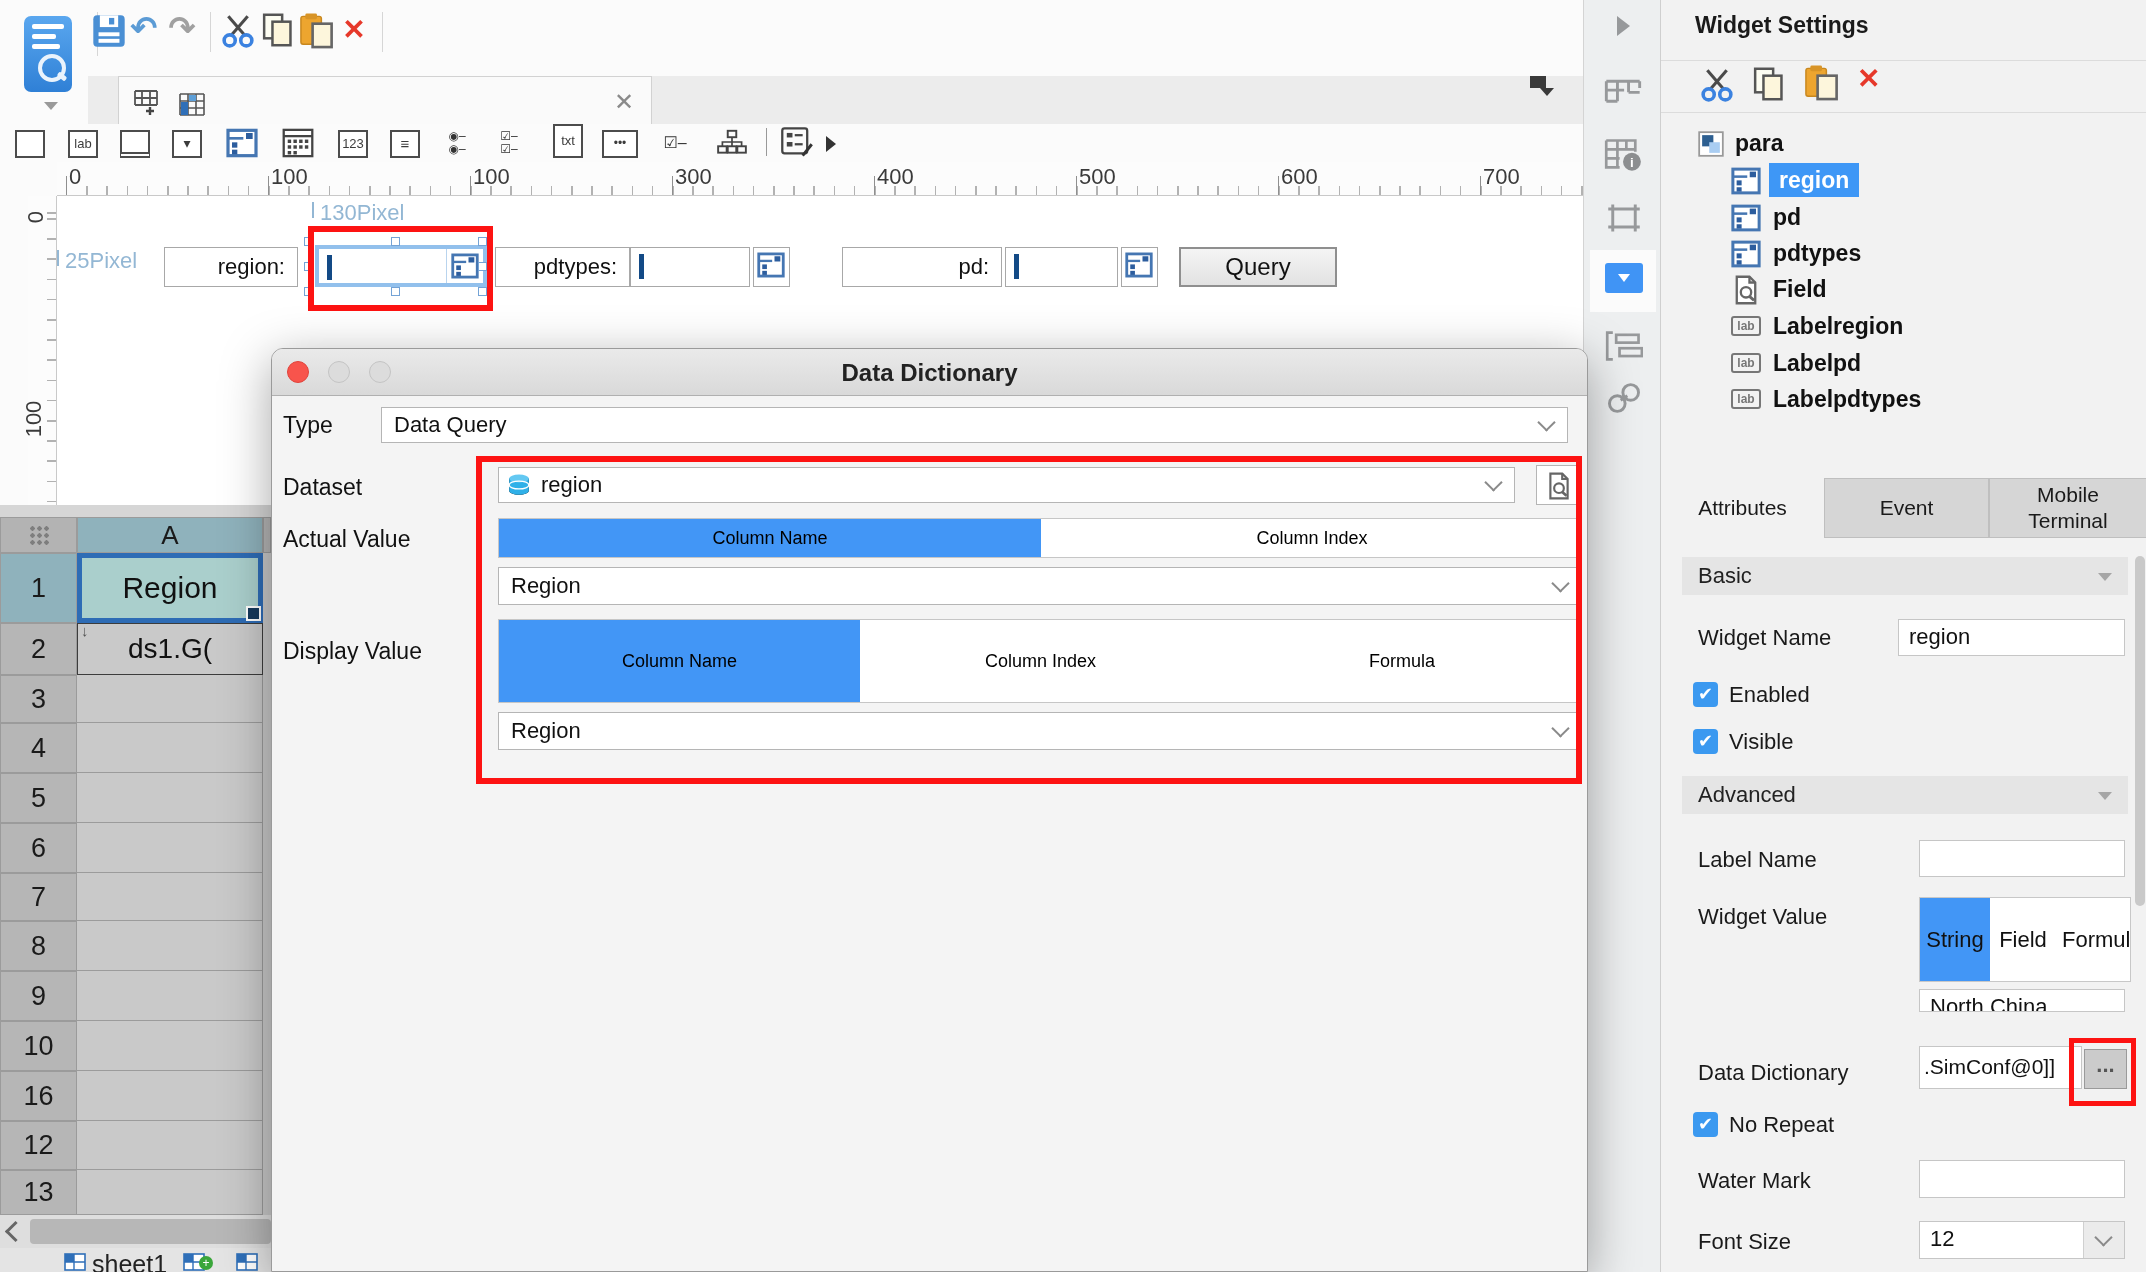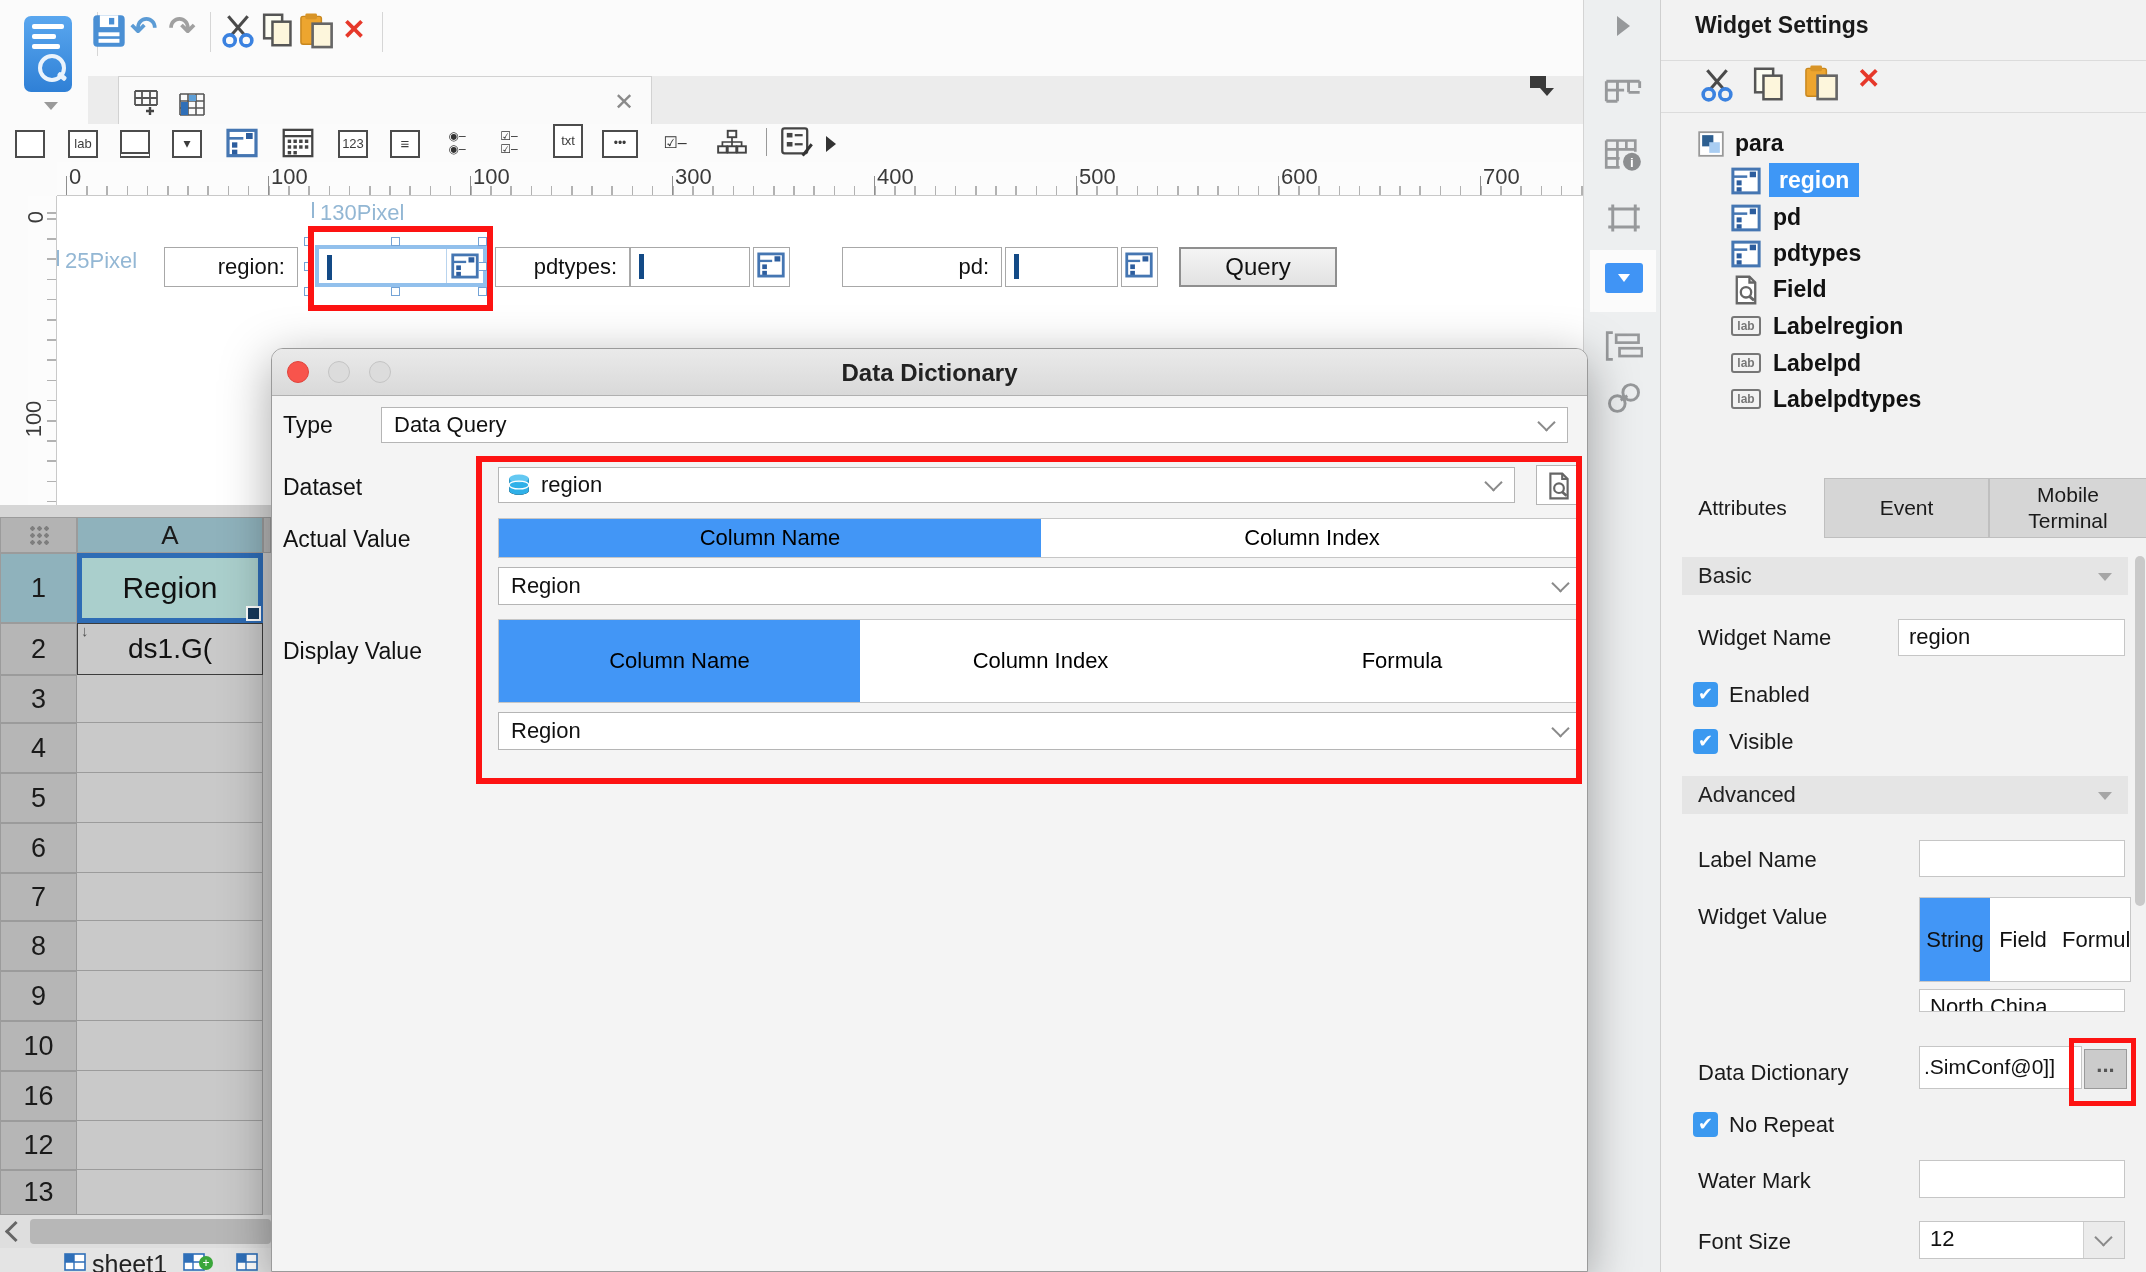--- a/index.html
+++ b/index.html
@@ -53,21 +53,21 @@
   .dtitlebar{position:absolute;left:0;top:0;width:100%;height:47px;border-radius:11px 11px 0 0;
     background:linear-gradient(#eaeaea,#d9d9d9);border-bottom:1px solid #b0b0b0;box-sizing:border-box;}
   .tlight{position:absolute;top:12px;width:22px;height:22px;border-radius:50%;box-sizing:border-box;}
   .dtitle{width:100%;text-align:center;font-size:24px;font-weight:bold;line-height:47px;color:#222;}
   .dlabel{position:absolute;font-size:23px;color:#111;height:28px;line-height:28px;}
   .dcombo{position:absolute;background:#fff;border:1.5px solid #b5b5b5;box-sizing:border-box;font-size:22px;}
   .dcombo .val{position:absolute;left:12px;top:0;line-height:34px;}
   .chev{position:absolute;right:14px;top:50%;width:11px;height:11px;border-right:2px solid #8a8a8a;border-bottom:2px solid #8a8a8a;
     transform:translateY(-70%) rotate(45deg);}
   .seg{position:absolute;box-sizing:border-box;background:#fff;border:1px solid #c6c6c6;overflow:hidden;}
-  .seg .s{position:absolute;top:0;height:100%;display:flex;align-items:center;justify-content:center;font-size:22px;color:#000;}
+  .seg .s{position:absolute;top:0;height:100%;display:flex;align-items:center;justify-content:center;font-size:18px;color:#000;}
   .segblue{background:#4296f6;}
   
   .sheetwrap{left:0;top:505px;width:271px;height:767px;background:#c9c9c9;z-index:20;}
   .shead{position:absolute;box-sizing:border-box;border:1px solid #9b9b9b;background:#b6b6b6;
     display:flex;align-items:center;justify-content:center;font-size:27px;color:#1a1a1a;}
   .steal{background:#8fb2bc;}
   .scell{position:absolute;box-sizing:border-box;border-right:1px solid #9b9b9b;border-bottom:1px solid #9b9b9b;background:#c9c9c9;
     display:flex;align-items:center;justify-content:center;font-size:28px;color:#111;}
   
   .strip{left:1583px;top:0;width:77px;height:1272px;background:#edeff0;border-left:1px solid #d4d4d4;box-sizing:border-box;}

